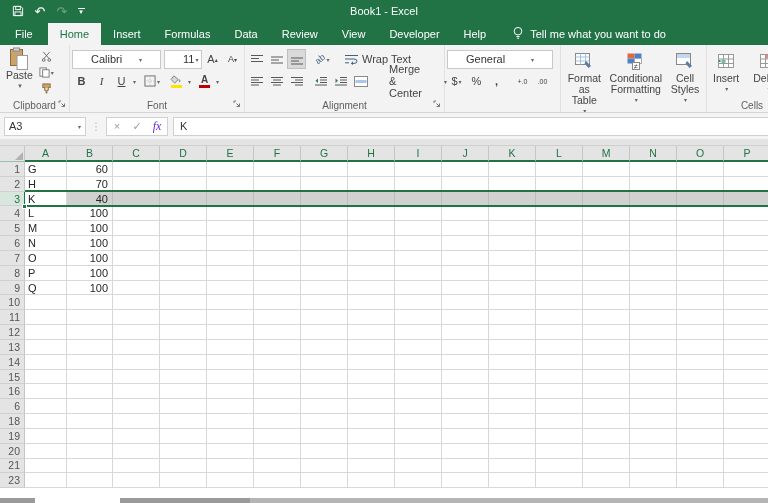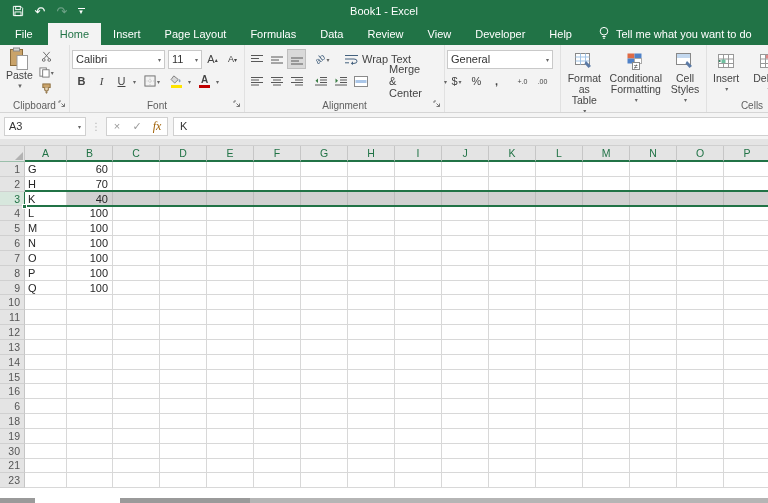--- a/index.html
+++ b/index.html
@@ -26,39 +26,39 @@
   
   .ribbon { height:68px; background:#f3f3f3; border-bottom:1px solid #d5d5d5; display:flex; overflow:hidden; }
   .group { display:flex; flex-direction:column; border-right:1px solid #e1e1e1; flex:none; }
   .gbody { flex:1; display:flex; padding:3px 2px 0 2px; }
   .glabel { height:14px; position:relative; display:flex; align-items:center; justify-content:center; font-size:10px; color:#5e5e5e; }
   .launcher { position:absolute; right:3px; top:2px; }
   .col2 { display:flex; flex-direction:column; justify-content:flex-start; }
   .rrow { display:flex; align-items:center; height:24px; gap:1px; }
   .rbtn { min-width:19px; height:20px; display:flex; align-items:center; justify-content:center; color:#444; font-size:11px; padding:0 2px; }
   .caret { font-size:6px; color:#666; margin-left:1px; }
-  .selectbox { background:#fff; border:1px solid #c9c9c9; height:19px; display:flex; align-items:center; font-size:11px; color:#333; padding:0 3px; justify-content:space-between; }
+  .selectbox { background:#fff; border:1px solid #c9c9c9; height:19px; display:flex; align-items:center; font-size:11px; color:#333; padding:0 18px; justify-content:space-between; }
   .bigbtn { display:flex; flex-direction:column; align-items:center; justify-content:flex-start; padding:2px 4px 0; color:#444; font-size:10.5px; text-align:center; line-height:11px; }
   .bigbtn .bicon { height:22px; display:flex; align-items:center; }
   .stack-label { margin-top:1px; }
   .hl { background:#d9d9d9; border:1px solid #bfbfbf; }
   .swatchbtn { display:flex; flex-direction:column; align-items:center; justify-content:center; }
   .swatch { width:11px; height:3px; margin-top:1px; }
   .bold { font-weight:bold; }
   .ital { font-style:italic; font-family:"Liberation Serif", serif; }
   .undl { text-decoration:underline; }
   .microtxt { font-size:7px; line-height:7px; color:#444; text-align:center; }
 
   
   .fbar { height:26px; background:#f4f4f4; display:flex; align-items:center; padding:0 0 0 4px; }
   .namebox { width:82px; height:19px; background:#fff; border:1px solid #d0d0d0; display:flex; align-items:center; justify-content:space-between; font-size:11px; color:#333; padding:0 4px; }
   .fsep { color:#b4b4b4; font-size:10px; padding:0 5px; }
   .fbtns { background:#fff; border:1px solid #d0d0d0; height:19px; display:flex; align-items:center; }
   .fbtn { width:20px; text-align:center; color:#9a9a9a; font-size:11px; }
-  .fxbtn { color:#a16207; font-style:italic; font-family:"Liberation Serif", serif; font-size:12px;text-align:center; }
+  .fxbtn { color:#6d28d9; font-style:italic; font-family:"Liberation Serif", serif; font-size:12px;text-align:center; }
   .ffield { flex:1; height:19px; background:#fff; border:1px solid #d0d0d0; border-right:none; margin-left:5px; font-size:11px; color:#333; display:flex; align-items:center; padding:0 6px; }
 
   .gapstrip { height:7px; background:#e4e4e4; border-bottom:1px solid #cfcfcf; }
 
   
   .grid { position:relative; height:357px; background:#fff; }
   .hdrrow { display:flex; height:16px; }
   .corner { width:25px; background:#e4e4e4; border-right:1px solid #c6c6c6; border-bottom:1px solid #9bbfab; position:relative; flex:none; }
   .corner i { position:absolute; right:1px; bottom:1px; width:0; height:0; border-bottom:8px solid #b2b2b2; border-left:8px solid transparent; }
   .ch { background:#e4e4e4; border-right:1px solid #c6c6c6; border-bottom:2px solid #217346; color:#217346; font-size:10.5px; display:flex; align-items:center; justify-content:center; flex:none; }
@@ -99,21 +99,20 @@
       <div class="qcustom"><b></b>▾</div>
     </div>
     <div class="wintitle">Book1 - Excel</div>
   </div>
 
   <div class="tabbar">
     <div id="tabs" style="display:flex;align-items:flex-end;">
         <div class="tab file">File</div>
         <div class="tab active">Home</div>
         <div class="tab">Insert</div>
-        <div class="tab">Page Layout</div>
         <div class="tab">Formulas</div>
         <div class="tab">Data</div>
         <div class="tab">Review</div>
         <div class="tab">View</div>
         <div class="tab">Developer</div>
         <div class="tab">Help</div>
       </div>
     <div class="tellme">
       <span>
         <svg width="12" height="15" viewBox="0 0 12 15">
@@ -807,21 +806,21 @@
           <div class="cell txt" style="width: 47px;"></div>
           <div class="cell txt" style="width: 47px;"></div>
           <div class="cell txt" style="width: 47px;"></div>
           <div class="cell txt" style="width: 47px;"></div>
           <div class="cell txt" style="width: 47px;"></div>
           <div class="cell txt" style="width: 47px;"></div>
           <div class="cell txt" style="width: 47px;"></div>
           <div class="cell txt" style="width: 47px;"></div>
         </div>
         <div class="row" style="height: 14.83px;">
-          <div class="rh">30</div>
+          <div class="rh">20</div>
           <div class="cell txt" style="width: 42px;"></div>
           <div class="cell num" style="width: 46px;"></div>
           <div class="cell txt" style="width: 47px;"></div>
           <div class="cell txt" style="width: 47px;"></div>
           <div class="cell txt" style="width: 47px;"></div>
           <div class="cell txt" style="width: 47px;"></div>
           <div class="cell txt" style="width: 47px;"></div>
           <div class="cell txt" style="width: 47px;"></div>
           <div class="cell txt" style="width: 47px;"></div>
           <div class="cell txt" style="width: 47px;"></div>

